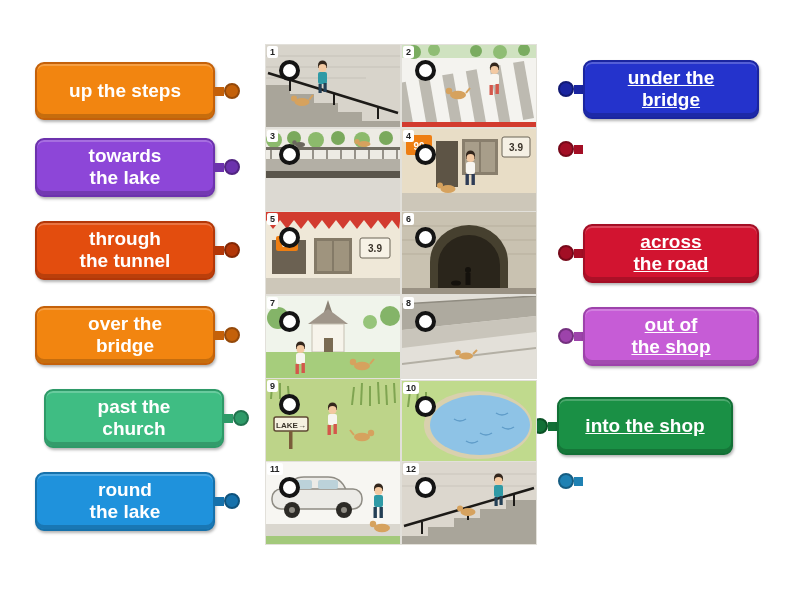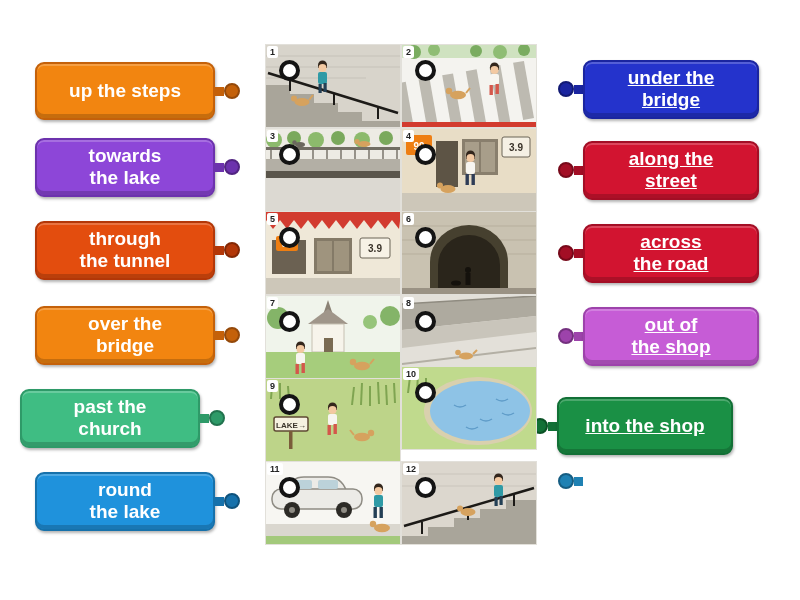--- a/index.html
+++ b/index.html
@@ -72,21 +72,21 @@
 the tunnel</div>
     <div class="stub"></div>
     <div class="dot"></div>
   </div>
   <div class="label left lab-orange" style="left:35px;top:306px">
     <div class="box">over the
 bridge</div>
     <div class="stub"></div>
     <div class="dot"></div>
   </div>
-  <div class="label left lab-mint" style="left:20px;top:389px">
+  <div class="label left lab-mint" style="left:44px;top:389px">
     <div class="box">past the
 church</div>
     <div class="stub"></div>
     <div class="dot"></div>
   </div>
   <div class="label left lab-blue" style="left:35px;top:472px">
     <div class="box">round
 the lake</div>
     <div class="stub"></div>
     <div class="dot"></div>
@@ -94,22 +94,20 @@
 
   <div class="label right lab-dblue" style="left:558px;top:60px">
     <div class="dot"></div>
     <div class="stub"></div>
     <div class="box">under the
 bridge</div>
   </div>
   <div class="label right lab-crimson" style="left:558px;top:141px">
     <div class="dot"></div>
     <div class="stub"></div>
-    <div class="box">along the
-street</div>
   </div>
   <div class="label right lab-crimson" style="left:558px;top:224px">
     <div class="dot"></div>
     <div class="stub"></div>
     <div class="box">across
 the road</div>
   </div>
   <div class="label right lab-orchid" style="left:558px;top:307px">
     <div class="dot"></div>
     <div class="stub"></div>
@@ -347,21 +345,21 @@
       <rect x="61.5" y="46" width="3.4" height="10" fill="#d4574b"></rect>
         <rect x="67.5" y="45" width="3.4" height="10" fill="#d4574b"></rect>
       <ellipse cx="96" cy="58" rx="8" ry="4.2" fill="#d6a25e"></ellipse>
         <circle cx="105" cy="54" r="3.2" fill="#d6a25e"></circle>
         <line x1="88" y1="56" x2="84" y2="51" stroke="#d6a25e" stroke-width="2"></line>
     </svg>
     <div class="num">9</div>
     <div class="target"></div>
   </div>
 
-  <div class="tile" style="left:402px;top:367px">
+  <div class="tile" style="left:402px;top:381px">
     <svg class="scene" viewBox="0 0 134 82">
       <rect width="134" height="82" fill="#c0da8d"></rect>
       <ellipse cx="76" cy="44" rx="54" ry="34" fill="#d9d0ae"></ellipse>
       <ellipse cx="78" cy="44" rx="50" ry="30" fill="#8ec3e6"></ellipse>
       <g stroke="#5f9cc8" stroke-width="1.5" fill="none">
         <path d="M52,38 q6,4 12,0"></path>
           <path d="M78,52 q6,4 12,0"></path>
           <path d="M94,32 q6,4 12,0"></path>
           <path d="M64,60 q6,4 12,0"></path>
           <path d="M100,46 q6,4 12,0"></path>

